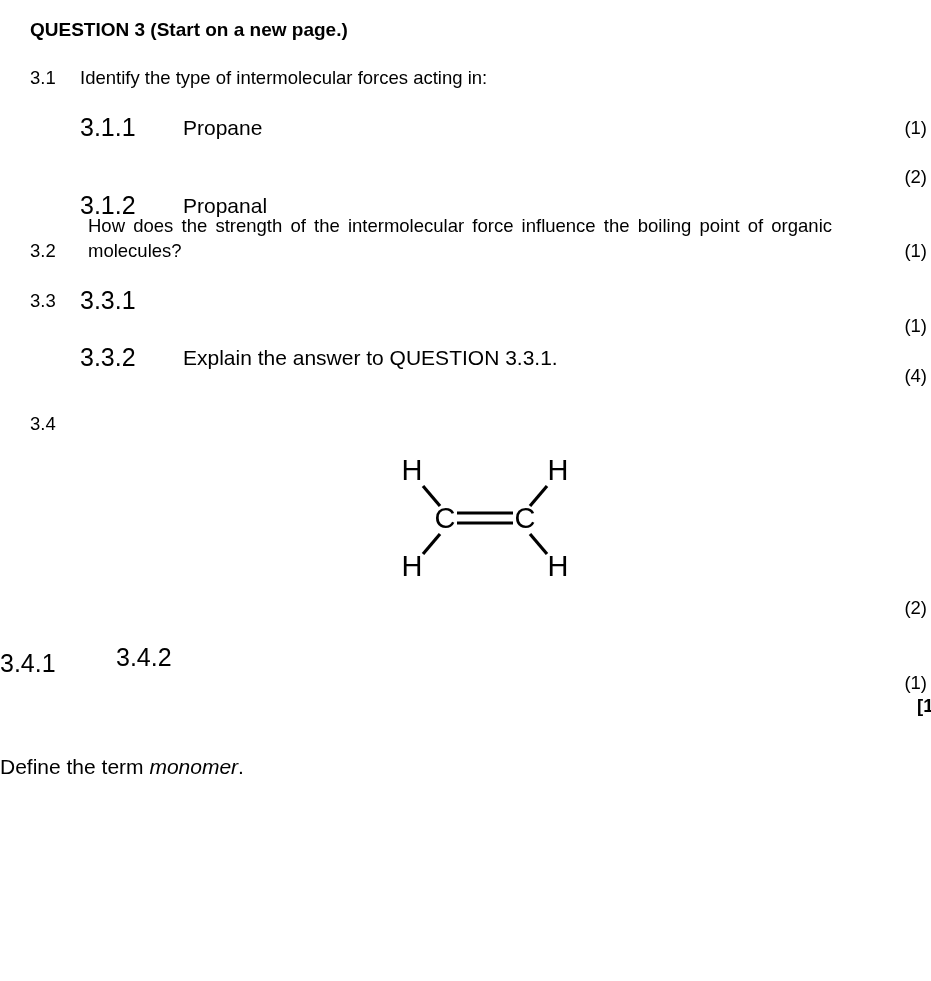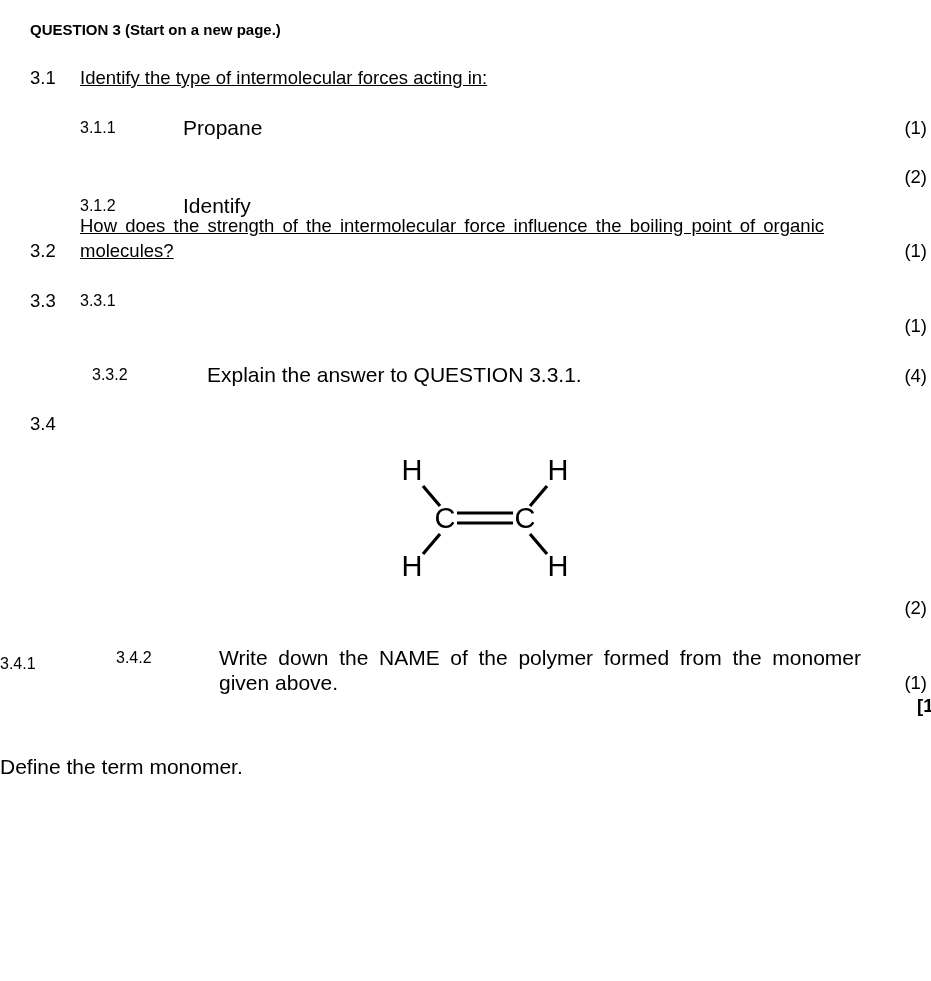--- a/index.html
+++ b/index.html
@@ -36,42 +36,42 @@
     width: 80px;
     flex: 0 0 80px;
     padding-left: 30px;
     box-sizing: border-box;
     font-size: 18.5px;
     line-height: 25px;
   }
   .num-l2 {
     width: 103px;
     flex: 0 0 103px;
-    font-size: 16px;
+    font-size: 25px;
     line-height: 25px;
   }
   .body-l1 {
     flex: 0 0 745px;
     width: 745px;
     font-size: 18.5px;
     line-height: 25px;
     padding-right: 1px;
     box-sizing: border-box;
-    text-decoration: underline;
   }
   .body-l2 {
     flex: 0 0 642px;
     width: 642px;
     font-size: 21px;
     line-height: 25px;
     box-sizing: border-box;
   }
   .justify {
     text-align: justify;
     text-align-last: left;
+    margin-left: 8px;
   }
   .marks {
     position: absolute;
     width: 70px;
     text-align: right;
     font-size: 18.5px;
     line-height: 25px;
     left: 857px;
   }
   .marks-total {
@@ -81,26 +81,26 @@
     font-size: 18.5px;
     line-height: 25px;
     font-weight: bold;
     left: 880px;
   }
 
   .heading {
     position: absolute;
     left: 30px;
     top: 17px;
-    font-size: 15px;
+    font-size: 19px;
     line-height: 25px;
     font-weight: bold;
   }
 
-  .ital { }
+  .ital { font-style: italic; }
 
   
   .molecule {
     position: absolute;
     left: 385px;
     top: 450px;
     width: 200px;
     height: 130px;
   }
 </style>
@@ -119,37 +119,37 @@
   <div class="row" style="top:115px;">
     <div class="num-l1"></div>
     <div class="num-l2">3.1.1</div>
     <div class="body-l2">Propane</div>
   </div>
   <div class="marks" style="top:115px;">(1)</div>
 
   <div class="row" style="top:164px;margin-top:29px;">
     <div class="num-l1"></div>
     <div class="num-l2">3.1.2</div>
-    <div class="body-l2">Identify</div>
+    <div class="body-l2">Propanal</div>
   </div>
   <div class="marks" style="top:164px;">(2)</div>
 
   <div class="row" style="top:213px;align-items:flex-end;">
     <div class="num-l1">3.2</div>
     <div class="body-l1 justify">How does the strength of the intermolecular force influence the boiling point of organic molecules?</div>
   </div>
   <div class="marks" style="top:238px;">(1)</div>
 
   <div class="row" style="top:288px;">
     <div class="num-l1">3.3</div>
     <div class="num-l2">3.3.1</div>
   </div>
   <div class="marks" style="top:313px;">(1)</div>
 
-  <div class="row" style="top:362px;gap:12px;">
+  <div class="row" style="top:345px;">
     <div class="num-l1"></div>
     <div class="num-l2">3.3.2</div>
     <div class="body-l2">Explain the answer to QUESTION 3.3.1.</div>
   </div>
   <div class="marks" style="top:363px;">(4)</div>
 
   <div class="row" style="top:411px;">
     <div class="num-l1">3.4</div>
   </div>
 
@@ -176,19 +176,18 @@
   <div class="row" style="top:571px;flex-direction:column;">
     <div class="num-l1"></div>
     <div class="num-l2">3.4.1</div>
     <div class="body-l2"><span>Define the term </span><span class="ital">monomer</span><span>.</span></div>
   </div>
   <div class="marks" style="top:595px;">(2)</div>
 
   <div class="row" style="top:645px;padding-left:36px;">
     <div class="num-l1"></div>
     <div class="num-l2">3.4.2</div>
-    <div class="body-l2 justify">Write down the NAME of the polymer formed from the monomer given above.</div>
   </div>
   <div class="marks" style="top:670px;">(1)</div>
 
   <div class="marks-total" style="top:693px;">[12]</div>
 
 </div>
 
 </body></html>

